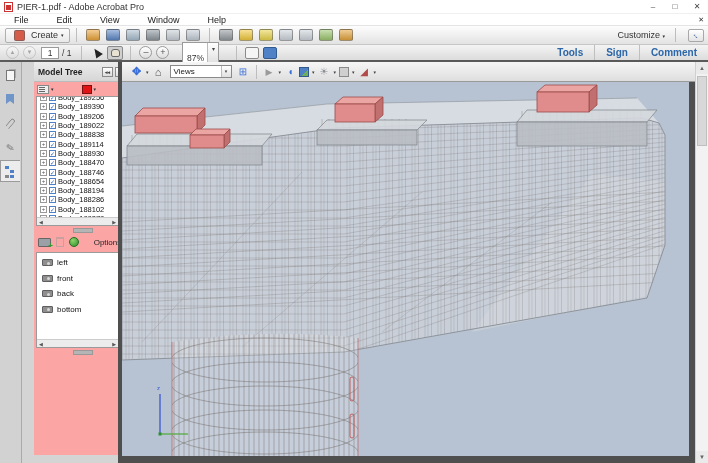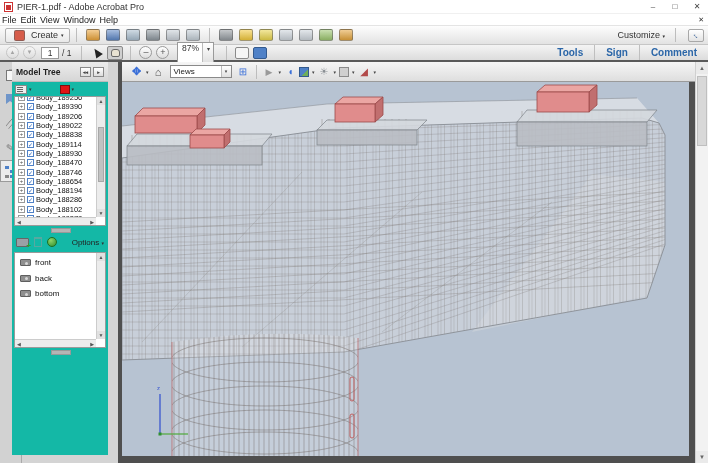--- a/index.html
+++ b/index.html
@@ -11,21 +11,21 @@
   .titlebar { position:absolute; left:0; top:0; width:708px; height:14px; background:#fff;
               display:flex; align-items:center; font-size:9px; color:#333; border-bottom:1px solid #f0f0f0;}
   .appicon { width:9px; height:10px; background:#fff; border:1px solid #c33; margin:0 4px 0 4px; position:relative;}
   .appicon::after { content:""; position:absolute; left:1px; top:2px; width:5px; height:5px; background:#c33;}
   .wincontrols { margin-left:auto; display:flex; height:14px;}
   .wincontrols span { width:22px; text-align:center; font-size:8px; color:#444; line-height:14px; cursor:default;}
 
   
   .menubar { position:absolute; left:0; top:14px; width:708px; height:12px; background:#fff;
              display:flex; align-items:center; font-size:9px; color:#222; border-bottom:1px solid #e4e4e4;}
-  .menubar .mitem { padding:0 2px; }
+  .menubar .mitem { padding:0 14px; }
   .menubar .mclose { margin-left:auto; font-size:7px; color:#333; padding-right:4px;}
 
   
   .toolbar1 { position:absolute; left:0; top:26px; width:708px; height:19px;
               background:linear-gradient(#fdfdfd,#e2e2e2); border-bottom:1px solid #c6c6c6;
               display:flex; align-items:center; font-size:9px; color:#333;}
   .createbtn { display:flex; align-items:center; gap:3px; border:1px solid #b0b0b0; border-radius:2px;
                background:linear-gradient(#fcfcfc,#e8e8e8); height:15px; padding:0 5px; margin-left:5px;}
   .createbtn .chip { width:11px; height:11px; }
   .tsep { width:1px; height:14px; background:#bdbdbd; margin:0 6px; }
@@ -44,21 +44,21 @@
              background:linear-gradient(#fff,#ddd); text-align:center; line-height:11px; font-size:9px; color:#555;}
   .circbtn.dis { opacity:.45; }
   .pagebox { width:18px; height:12px; border:1px solid #9a9a9a; background:#fff; text-align:center;
              font-size:8.5px; line-height:11px; margin:0 3px;}
   .pagetotal { font-size:8.5px; color:#333; margin-right:4px;}
   .toolbtn { width:16px; height:14px; display:flex; align-items:center; justify-content:center; margin:0 1px;}
   .toolbtn.active { border:1px solid #8a8a8a; border-radius:2px; background:#cfcfcf;}
   .cursorglyph { width:0; height:0; border-left:4px solid transparent; border-right:4px solid transparent;
                  border-bottom:9px solid #222; transform:rotate(-35deg);}
   .handglyph { width:9px; height:8px; background:#e8e2d2; border:1px solid #6a6a6a; border-radius:3px 3px 2px 2px;}
-  .zoombox { display:flex; align-items:flex-start; border:1px solid #9a9a9a; background:#fff; height:22px; margin:0 6px;}
+  .zoombox { display:flex; align-items:flex-end; border:1px solid #9a9a9a; background:#fff; height:22px; margin:0 11px;}
   .zoombox .zval { width:24px; text-align:center; font-size:8.5px;}
   .zoombox .zcaret { width:11px; border-left:1px solid #bbb; font-size:6px; text-align:center; color:#444;
                      background:linear-gradient(#fff,#e0e0e0); height:100%; line-height:12px;}
   .viewchip { width:14px; height:12px; border:1px solid #8a8a8a; border-radius:2px; margin:0 2px; background:#f5f5f5;}
   .viewchip.blue { background:#4f81c7; border-color:#335a8e;}
   .quickbar { margin-left:auto; display:flex; align-items:center; height:100%;justify-content:center;}
   .quickbar span { font-size:10px; font-weight:bold; color:#2b66a8; padding:0 11px; border-left:1px solid #bfbfbf; line-height:15px;}
   .quickbar span:first-child { border-left:none; }
 
   
@@ -69,21 +69,21 @@
   .navicon.active { background:#ececec; border:1px solid #9a9a9a; border-right:none;}
   .ic-pages { width:9px; height:11px; background:#f7f7f7; border:1px solid #777; box-shadow:2px -2px 0 -1px #aaa;}
   .ic-bm { width:8px; height:10px; background:#6f95c9; clip-path:polygon(0 0,100% 0,100% 100%,50% 70%,0 100%);}
   .ic-clip { width:5px; height:11px; border:1.5px solid #888; border-radius:3px 3px 0 0; border-bottom:none; transform:rotate(40deg);}
   .ic-sig { font-size:10px; color:#777; transform:rotate(-10deg);}
   .ic-tree { position:relative; width:11px; height:11px;}
   .ic-tree::before { content:""; position:absolute; left:0; top:0; width:4px; height:3px; background:#4f81c7;}
   .ic-tree::after { content:""; position:absolute; left:5px; top:4px; width:4px; height:3px; background:#4f81c7;
                     box-shadow:0 5px 0 #4f81c7, -5px 5px 0 #888;}
 
-  .panel { position:absolute; left:12px; top:0; width:96px; height:393px; background:#14b8a6;}
+  .panel { position:absolute; left:34px; top:0; width:96px; height:393px; background:#fca5a5;}
   .pheader { height:20px; background:linear-gradient(#ececec,#d6d6d6); border-bottom:1px solid #bbb;
              display:flex; align-items:center; font-size:8.5px; font-weight:bold; color:#222; padding:0 4px;}
   .pheader .hbtns { margin-left:auto; display:flex; gap:2px;}
   .hbtn { width:11px; height:10px; border:1px solid #8a8a8a; background:linear-gradient(#fff,#ddd);
           font-size:5px; color:#444; text-align:center; line-height:9px;}
   .ptools { height:14px; display:flex; align-items:center; padding:0 3px; gap:2px;}
   .treedd { width:12px; height:9px; border:1px solid #888; background:#eee; position:relative;}
   .treedd::after{ content:""; position:absolute; left:1px; top:1px; width:6px; height:1px; background:#666;
                   box-shadow:0 2px 0 #666, 0 4px 0 #666;}
   .caret { font-size:5px; color:#333; }
@@ -369,20 +369,24 @@
         <span class="trash"></span>
         <span class="greenorb"></span>
         <span class="optlabel">
           <span>Options</span>
           <span class="caret">▾</span>
         </span>
       </div>
 
       <div class="listbox viewlist">
         <div id="viewRows" style="margin-top:2px;">
+            <div class="vrow">
+              <span class="cam"></span>
+              <span class="vlabel">left</span>
+            </div>
             <div class="vrow">
               <span class="cam"></span>
               <span class="vlabel">front</span>
             </div>
             <div class="vrow">
               <span class="cam"></span>
               <span class="vlabel">back</span>
             </div>
             <div class="vrow">
               <span class="cam"></span>

